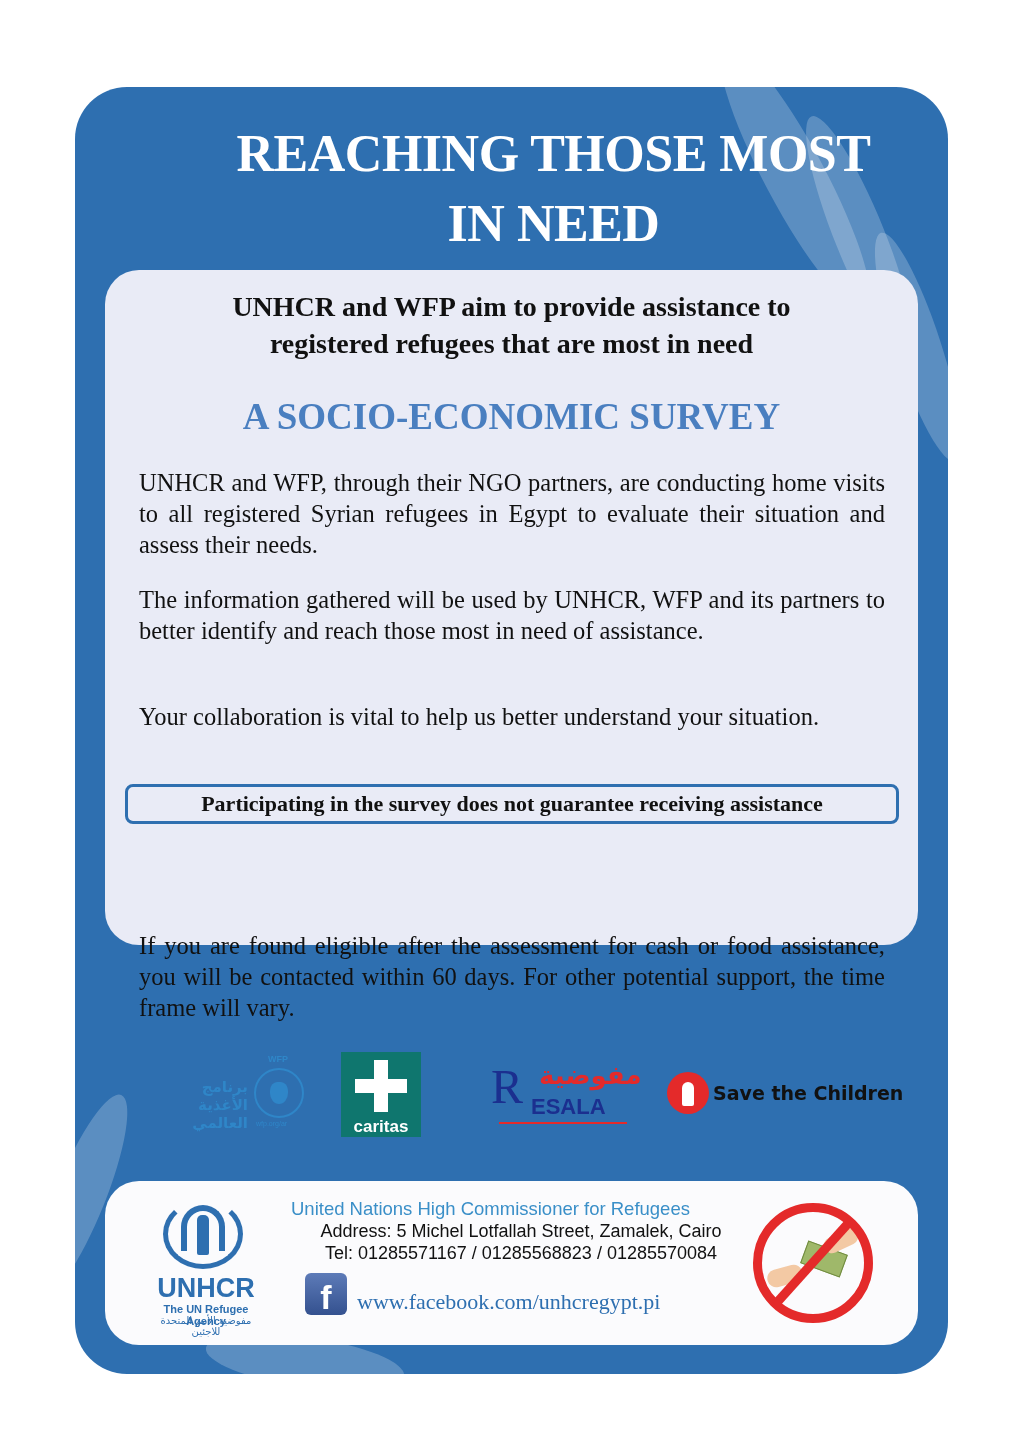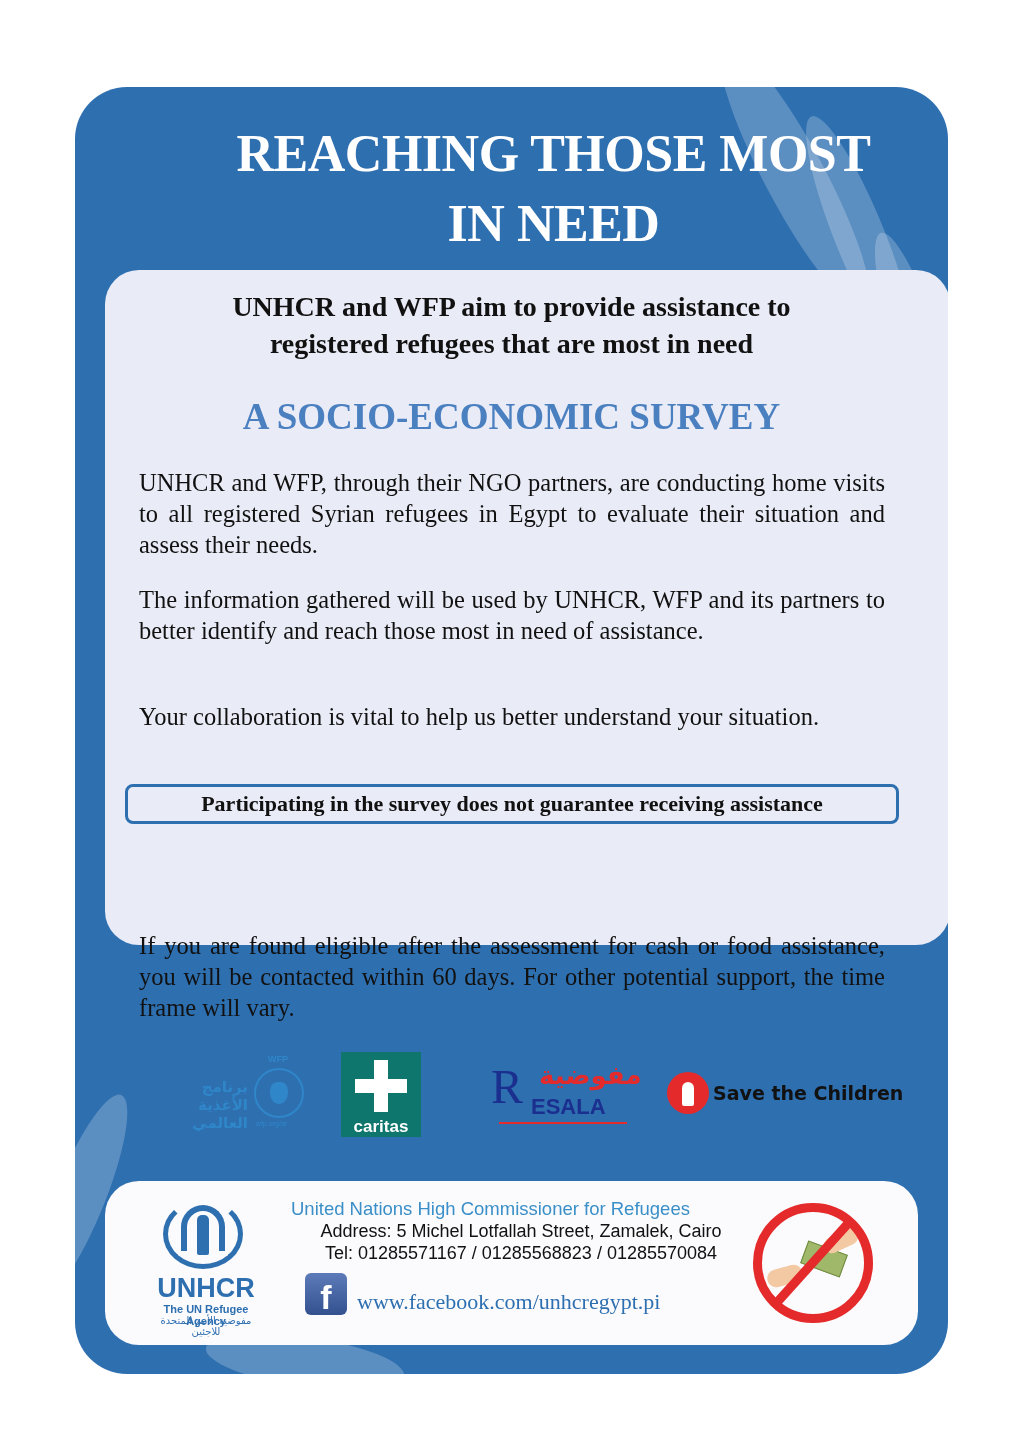--- a/index.html
+++ b/index.html
@@ -17,21 +17,21 @@
     .leaf.l2 { left: 760px; top: 20px; width: 50px; height: 260px; transform: rotate(-22deg); }
     .leaf.l3 { left: 820px; top: 140px; width: 46px; height: 240px; transform: rotate(-18deg); }
     .leaf.l4 { left: -20px; top: 1000px; width: 50px; height: 220px; transform: rotate(22deg); }
     .leaf.l5 { left: 130px; top: 1250px; width: 200px; height: 50px; transform: rotate(8deg); }
     .title {
       position: absolute; left: 0; top: 32px; width: 883px; text-align: center;
       color: #ffffff; font-weight: bold; font-size: 52px; line-height: 70px; letter-spacing: -0.5px; margin-left: 37px;
     }
     .card {
       position: absolute; left: 30px; top: 183px; width: 813px; height: 675px;
-      background: #e9ebf6; border-radius: 34px; padding-left: 32px;
+      background: #e9ebf6; border-radius: 34px;
     }
     .lead {
       position: absolute; left: 0; top: 18px; width: 813px; text-align: center;
       font-weight: bold; font-size: 28px; line-height: 37px; color: #111;
     }
     .h2 {
       position: absolute; left: 0; width: 813px; text-align: center;
       font-weight: bold; font-size: 37px; color: #4a7fc0;
     }
     .h2.s1 { top: 125px; }

